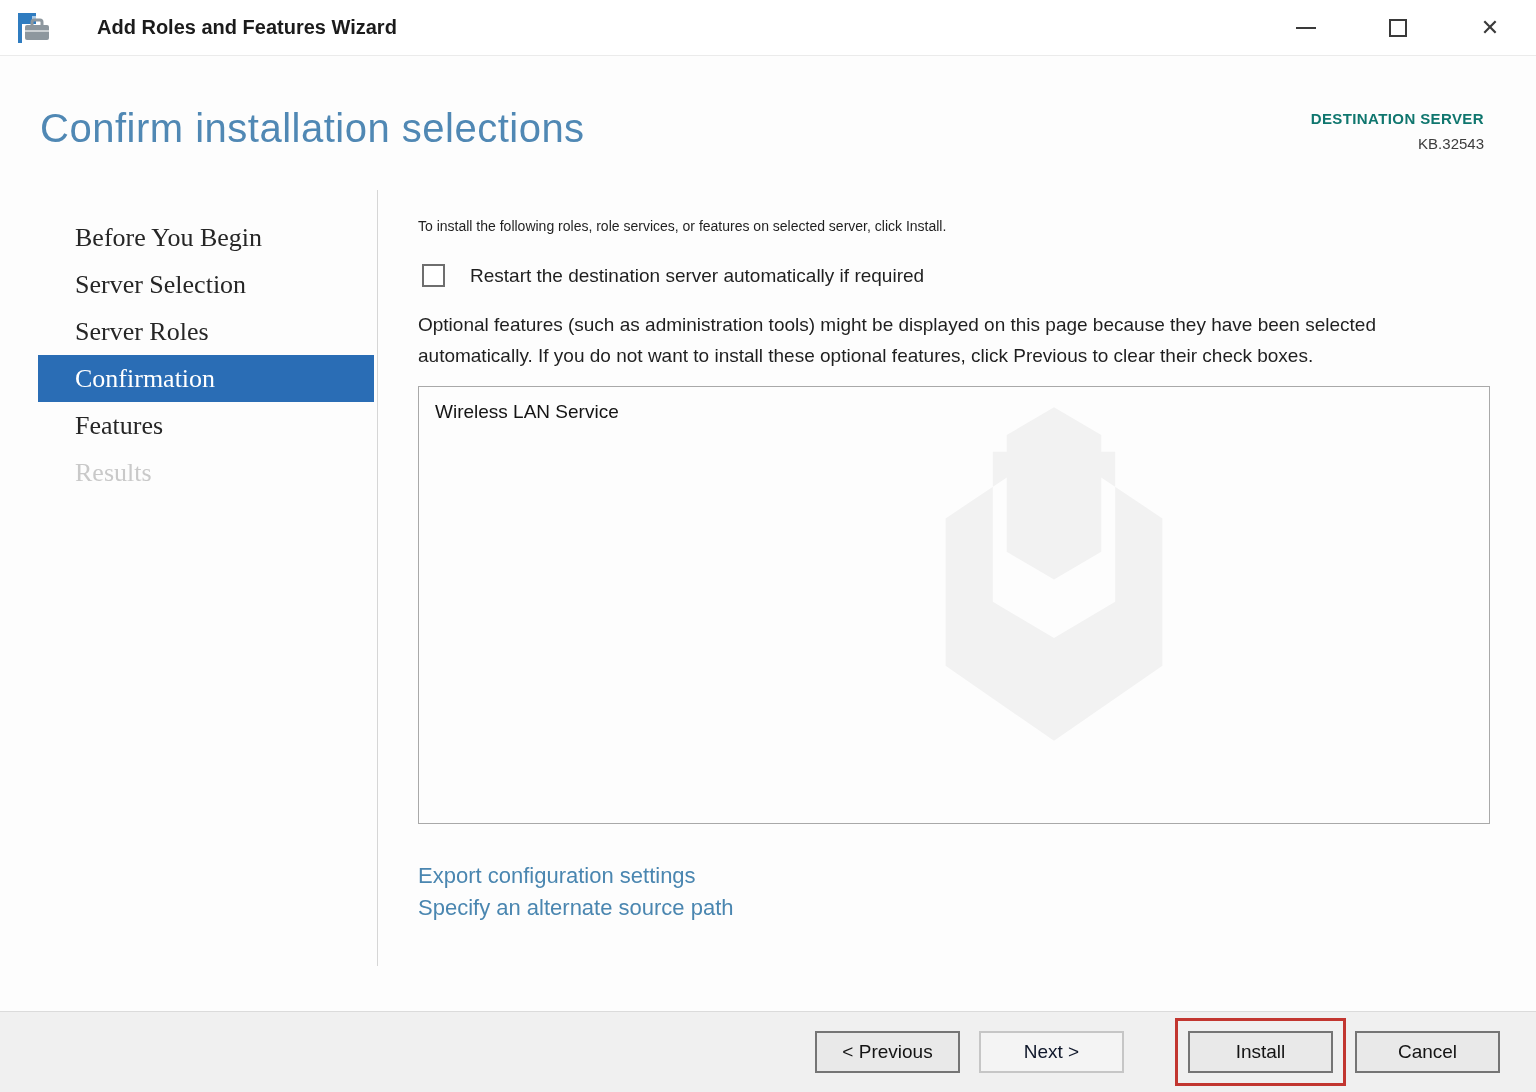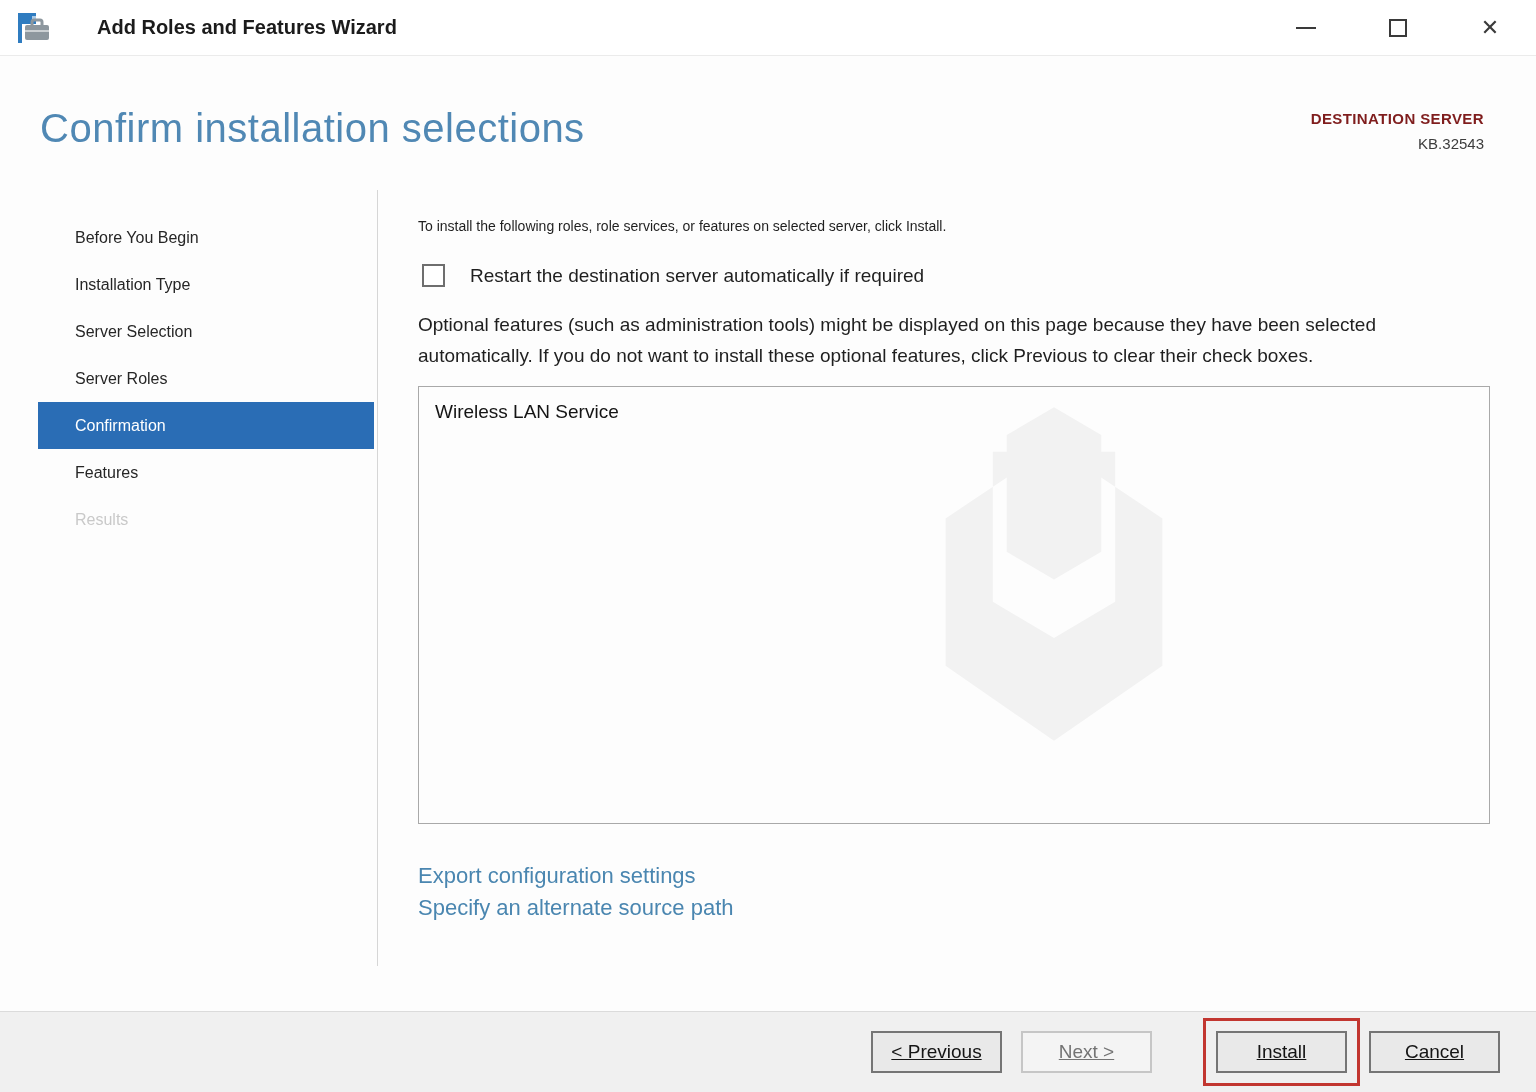--- a/index.html
+++ b/index.html
@@ -68,21 +68,21 @@
   .page-title {
     font-size: 40px;
     font-weight: 300;
     color: #5088b4;
     letter-spacing: 0.5px;
   }
   .dest { text-align: right; padding-top: 4px; }
   .dest-label {
     font-size: 15px;
     font-weight: 600;
-    color: #7f1d1d;
+    color: #0f766e;
     letter-spacing: 0.4px;
   }
   .dest-value {
     font-size: 15px;
     color: #3d3d3d;
     margin-top: 8px;
   }
 
   
   .content {
@@ -101,24 +101,25 @@
     flex: 0 0 378px;
     padding-top: 24px;
     border-right: 1px solid #d6d6d6;
     height: 776px;
     z-index: 1;
   }
   .nav-item {
     margin-left: 38px;
     margin-right: 3px;
     padding: 10px 0 10px 37px;
-    font-size: 16px;
+    font-size: 26px;
     line-height: 27px;
     color: #262626;
     cursor: default;
+    font-family: Liberation Serif, serif;
   }
   .nav-item.selected {
     background: #2a6db5;
     color: #ffffff;
   }
   .nav-item.disabled { color: #c9c9c9; }
 
   .main {
     flex: 1 1 auto;
     padding: 28px 46px 0 40px;
@@ -176,34 +177,33 @@
     left: 0; right: 0; bottom: 0;
     height: 81px;
     background: #f0f0f0;
     border-top: 1px solid #dbdbdb;
     display: flex;
     align-items: center;
     justify-content: flex-end;
     padding-right: 36px;
   }
   .btn {
-    width: 131px; height: 42px;
+    width: 145px; height: 42px;
     display: flex; align-items: center; justify-content: center;
     font-family: "Liberation Sans", sans-serif;
     font-size: 19px;
     color: #141414;
     background: #e9e9e9;
     border: 2px solid #757575;
     cursor: pointer;
-    text-decoration: underline;
   }
   .btn.disabled {
     background: #f4f4f4;
     border-color: #c6c6c6;
-    color: #737373;
+    color: #0f172a;
     cursor: default;
   }
   .btn-prev { margin-right: 19px; }
   .btn-next { margin-right: 0; }
   .install-wrap {
     border: 3px solid #c23630;
     padding: 10px;
     margin-left: 51px;
     margin-right: 9px;
     background: transparent;
@@ -248,21 +248,20 @@
   <div class="content">
 
     <svg class="watermark" viewBox="0 0 100 120" aria-hidden="true">
       <path fill="#f2f2f2" fill-rule="evenodd" d="M50,14 L89,40 L89,93 L50,120 L11,93 L11,40 Z
            M28,16 L28,70 L50,83 L72,70 L72,16 L50,16 Z"></path>
       <path fill="#f2f2f2" d="M50,0 L67,10 L67,52 L50,62 L33,52 L33,10 Z"></path>
     </svg>
 
     <div class="sidebar">
       <div class="nav-item">Before You Begin</div>
-      <div class="nav-item">Installation Type</div>
       <div class="nav-item">Server Selection</div>
       <div class="nav-item">Server Roles</div>
       <div class="nav-item selected">Confirmation</div>
       <div class="nav-item">Features</div>
       <div class="nav-item disabled">Results</div>
     </div>
 
     <div class="main">
       <p class="intro">To install the following roles, role services, or features on selected server, click Install.</p>
 

